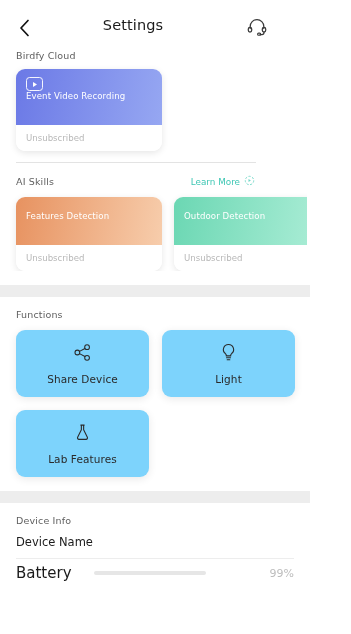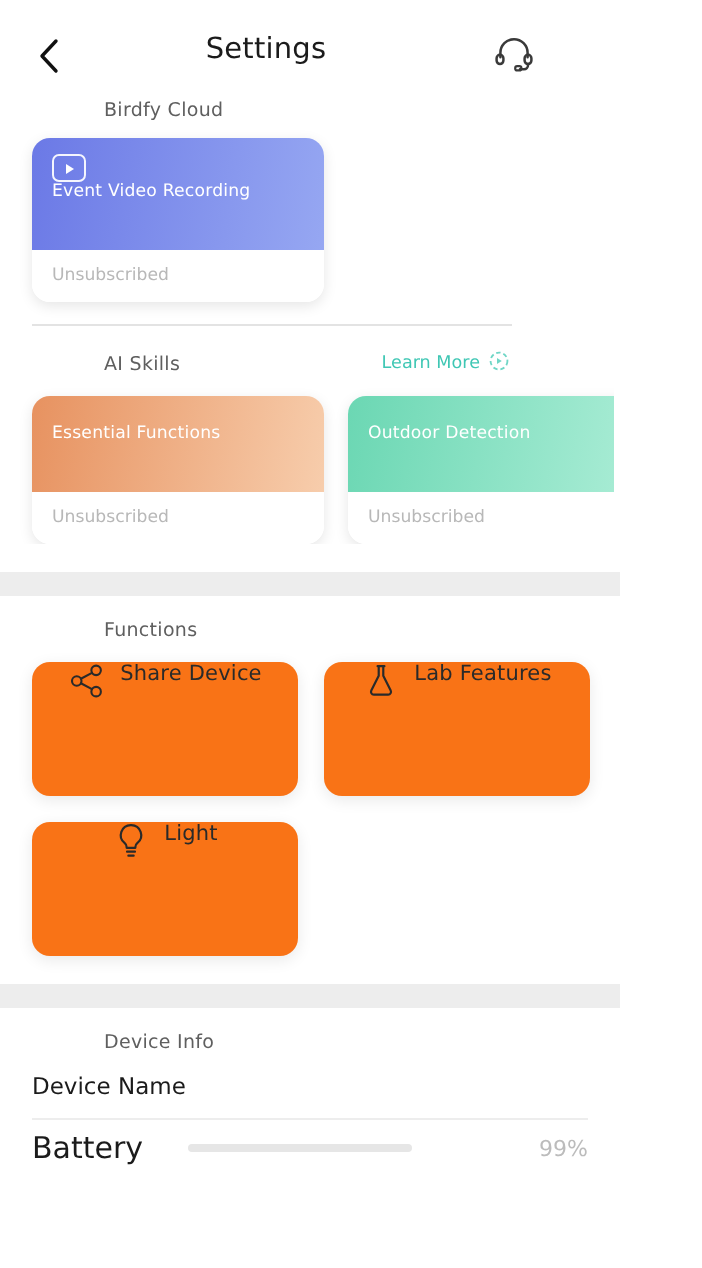--- a/index.html
+++ b/index.html
@@ -41,21 +41,20 @@
     width:24px; height:24px;
     display:flex; align-items:center; justify-content:center;
     cursor:pointer;
   }
   
   .section-label {
     font-size:9.5px;
     color:#5f5f5f;
     padding-left:16px;
     letter-spacing:.15px;
-    margin-left:36px;
   }
   
   .cloud-row {
     padding:8px 0 0 16px;
     display:flex;
     gap:12px;
   }
   .sub-card {
     width:146px;
     border-radius:9px;
@@ -136,26 +135,26 @@
   .fn-grid {
     display:flex;
     flex-wrap:wrap;
     gap:13px;
     padding:10px 0 0 16px;
     width:310px;
   }
   .fn-card {
     width:133px;
     height:67px;
-    background:#f97316;
+    background:#7dd3fc;
     border-radius:9px;
     box-shadow:0 2px 8px rgba(0,0,0,.09);
     display:flex;
-    flex-direction:row;
-    align-items:flex-start;
+    flex-direction:column;
+    align-items:center;
     justify-content:center;
     gap:7px;
     cursor:pointer;
   }
   .fn-card .fn-label {
     font-size:10.5px;
     color:#2a2a2a;
     letter-spacing:.1px;
   }
   
@@ -275,21 +274,21 @@
             <circle cx="6" cy="6" r="4.6" stroke="#6fd6c6" stroke-width="1" stroke-dasharray="2.4 1.6"></circle>
             <path d="M4.9 4.3l2.6 1.7-2.6 1.7z" fill="#6fd6c6"></path>
           </svg>
         </span>
       </div>
     </div>
 
     <div class="skills-row">
       <div class="sub-card">
         <div class="top grad-orange">
-          <div class="title">Essential Functions</div>
+          <div class="title">Features Detection</div>
         </div>
         <div class="status">Unsubscribed</div>
       </div>
 
       <div class="sub-card">
         <div class="top grad-green">
           <div class="title">Outdoor Detection</div>
         </div>
         <div class="status">Unsubscribed</div>
       </div>
@@ -311,34 +310,34 @@
             <circle cx="4.6" cy="10" r="2.5" stroke="#2a2a2a" stroke-width="1.1"></circle>
             <path d="M12.6 5.7L6.8 8.8M6.8 11.2l5.8 3.1" stroke="#2a2a2a" stroke-width="1.1" stroke-linecap="round"></path>
           </svg>
         </span>
         <span class="fn-label">Share Device</span>
       </div>
 
       <div class="fn-card">
         <span>
           <svg width="19" height="19" viewBox="0 0 20 20" fill="none">
-            <path d="M8.2 2.2h3.6M8.8 2.2v5L4.9 15c-.5 1 .2 2.2 1.3 2.2h7.6c1.1 0 1.8-1.2 1.3-2.2L11.2 7.2v-5" stroke="#2a2a2a" stroke-width="1.15" stroke-linecap="round" stroke-linejoin="round"></path>
-          </svg>
-        </span>
-        <span class="fn-label">Lab Features</span>
-      </div>
-
-      <div class="fn-card">
-        <span>
-          <svg width="19" height="19" viewBox="0 0 20 20" fill="none">
             <path d="M10 1.6a5.3 5.3 0 0 0-3.3 9.5c.6.5 1 1.2 1 2v.5h4.6v-.5c0-.8.4-1.5 1-2A5.3 5.3 0 0 0 10 1.6z" stroke="#2a2a2a" stroke-width="1.15" stroke-linejoin="round"></path>
             <path d="M7.9 15.6h4.2M8.6 17.7h2.8" stroke="#2a2a2a" stroke-width="1.15" stroke-linecap="round"></path>
           </svg>
         </span>
         <span class="fn-label">Light</span>
+      </div>
+
+      <div class="fn-card">
+        <span>
+          <svg width="19" height="19" viewBox="0 0 20 20" fill="none">
+            <path d="M8.2 2.2h3.6M8.8 2.2v5L4.9 15c-.5 1 .2 2.2 1.3 2.2h7.6c1.1 0 1.8-1.2 1.3-2.2L11.2 7.2v-5" stroke="#2a2a2a" stroke-width="1.15" stroke-linecap="round" stroke-linejoin="round"></path>
+          </svg>
+        </span>
+        <span class="fn-label">Lab Features</span>
       </div>
 
     </div>
   </div>
 
   <div class="band"></div>
 
   <div class="device-wrap">
     <div class="section-label">Device Info</div>
 

